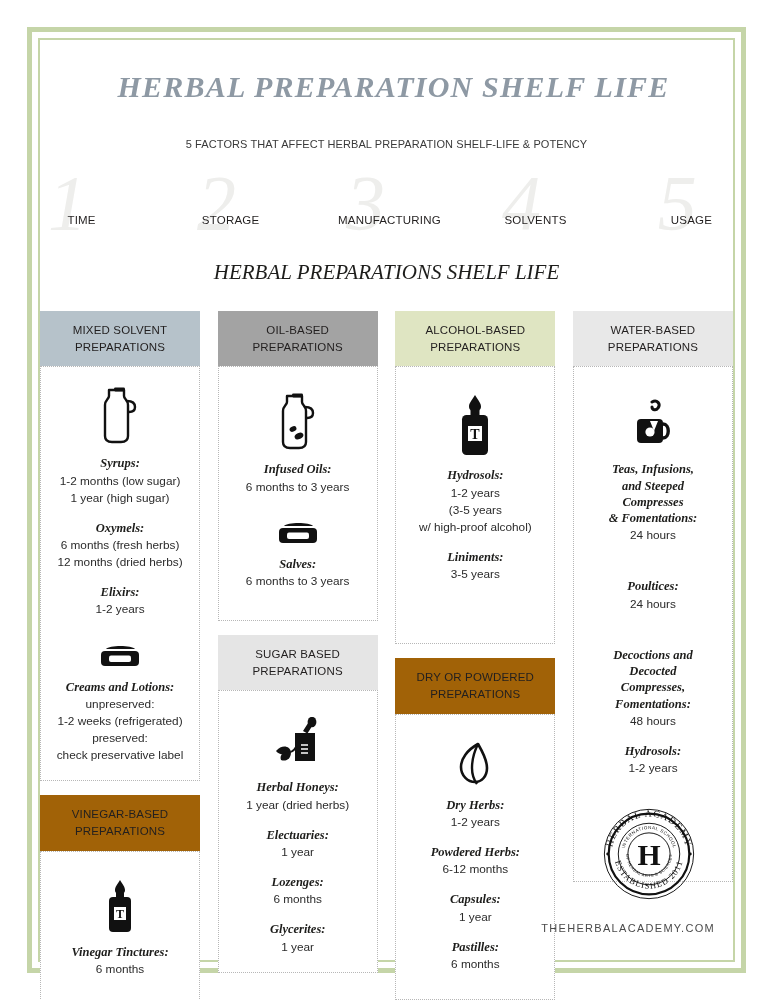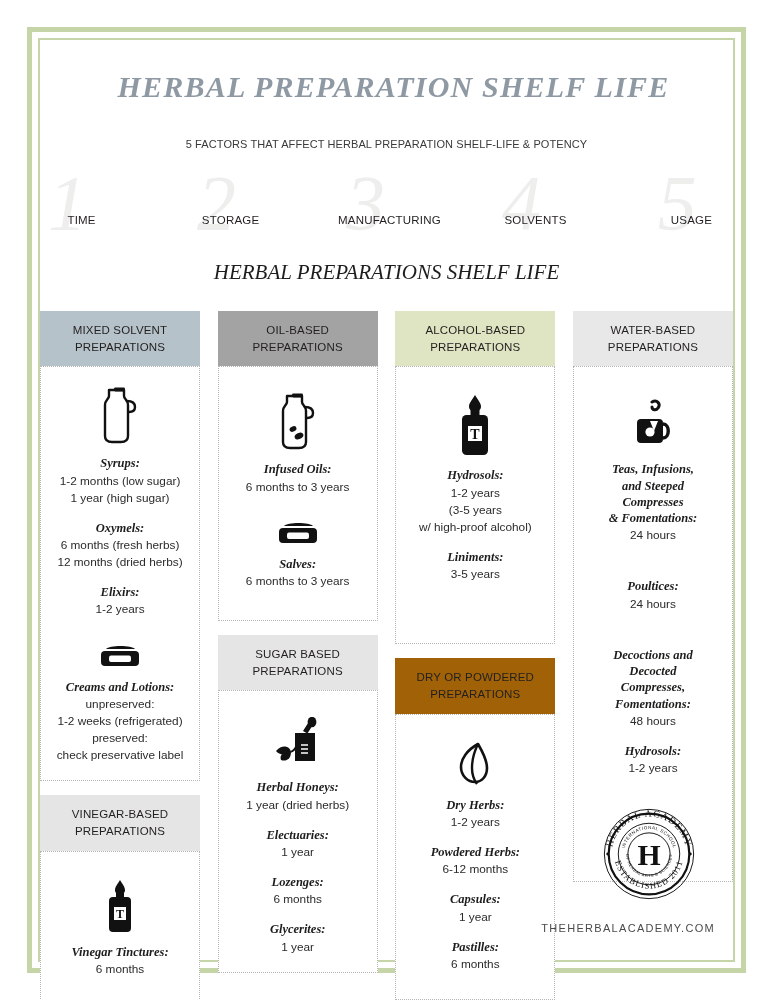--- a/index.html
+++ b/index.html
@@ -252,21 +252,21 @@
               <div class="e-val">unpreserved:
 1-2 weeks (refrigerated)
 preserved:
 check preservative label</div>
             </div>
           </div>
       </div>
 
       <div class="stack-gap"></div>
 
-      <div class="cat-head" style="background:#e5e5e5">
+      <div class="cat-head" style="background:#a16207">
         <div>VINEGAR-BASED</div>
         <div>PREPARATIONS</div>
       </div>
       <div class="cat-body" style="padding-top:22px;padding-bottom:26px;">
         <div class="icon-wrap">
           <svg width="30" height="54" viewBox="0 0 30 54" aria-hidden="true">
             <path d="M15 0 c3 5 5 7 5 10 c0 3 -2 4 -5 4 c-3 0 -5 -1 -5 -4 c0 -3 2 -5 5 -10 z" fill="#111"></path>
             <rect x="11" y="13" width="8" height="5" fill="#111"></rect>
             <rect x="4" y="17" width="22" height="35" rx="4" fill="#111"></rect>
             <rect x="9" y="27" width="12" height="13" fill="#fff"></rect>

